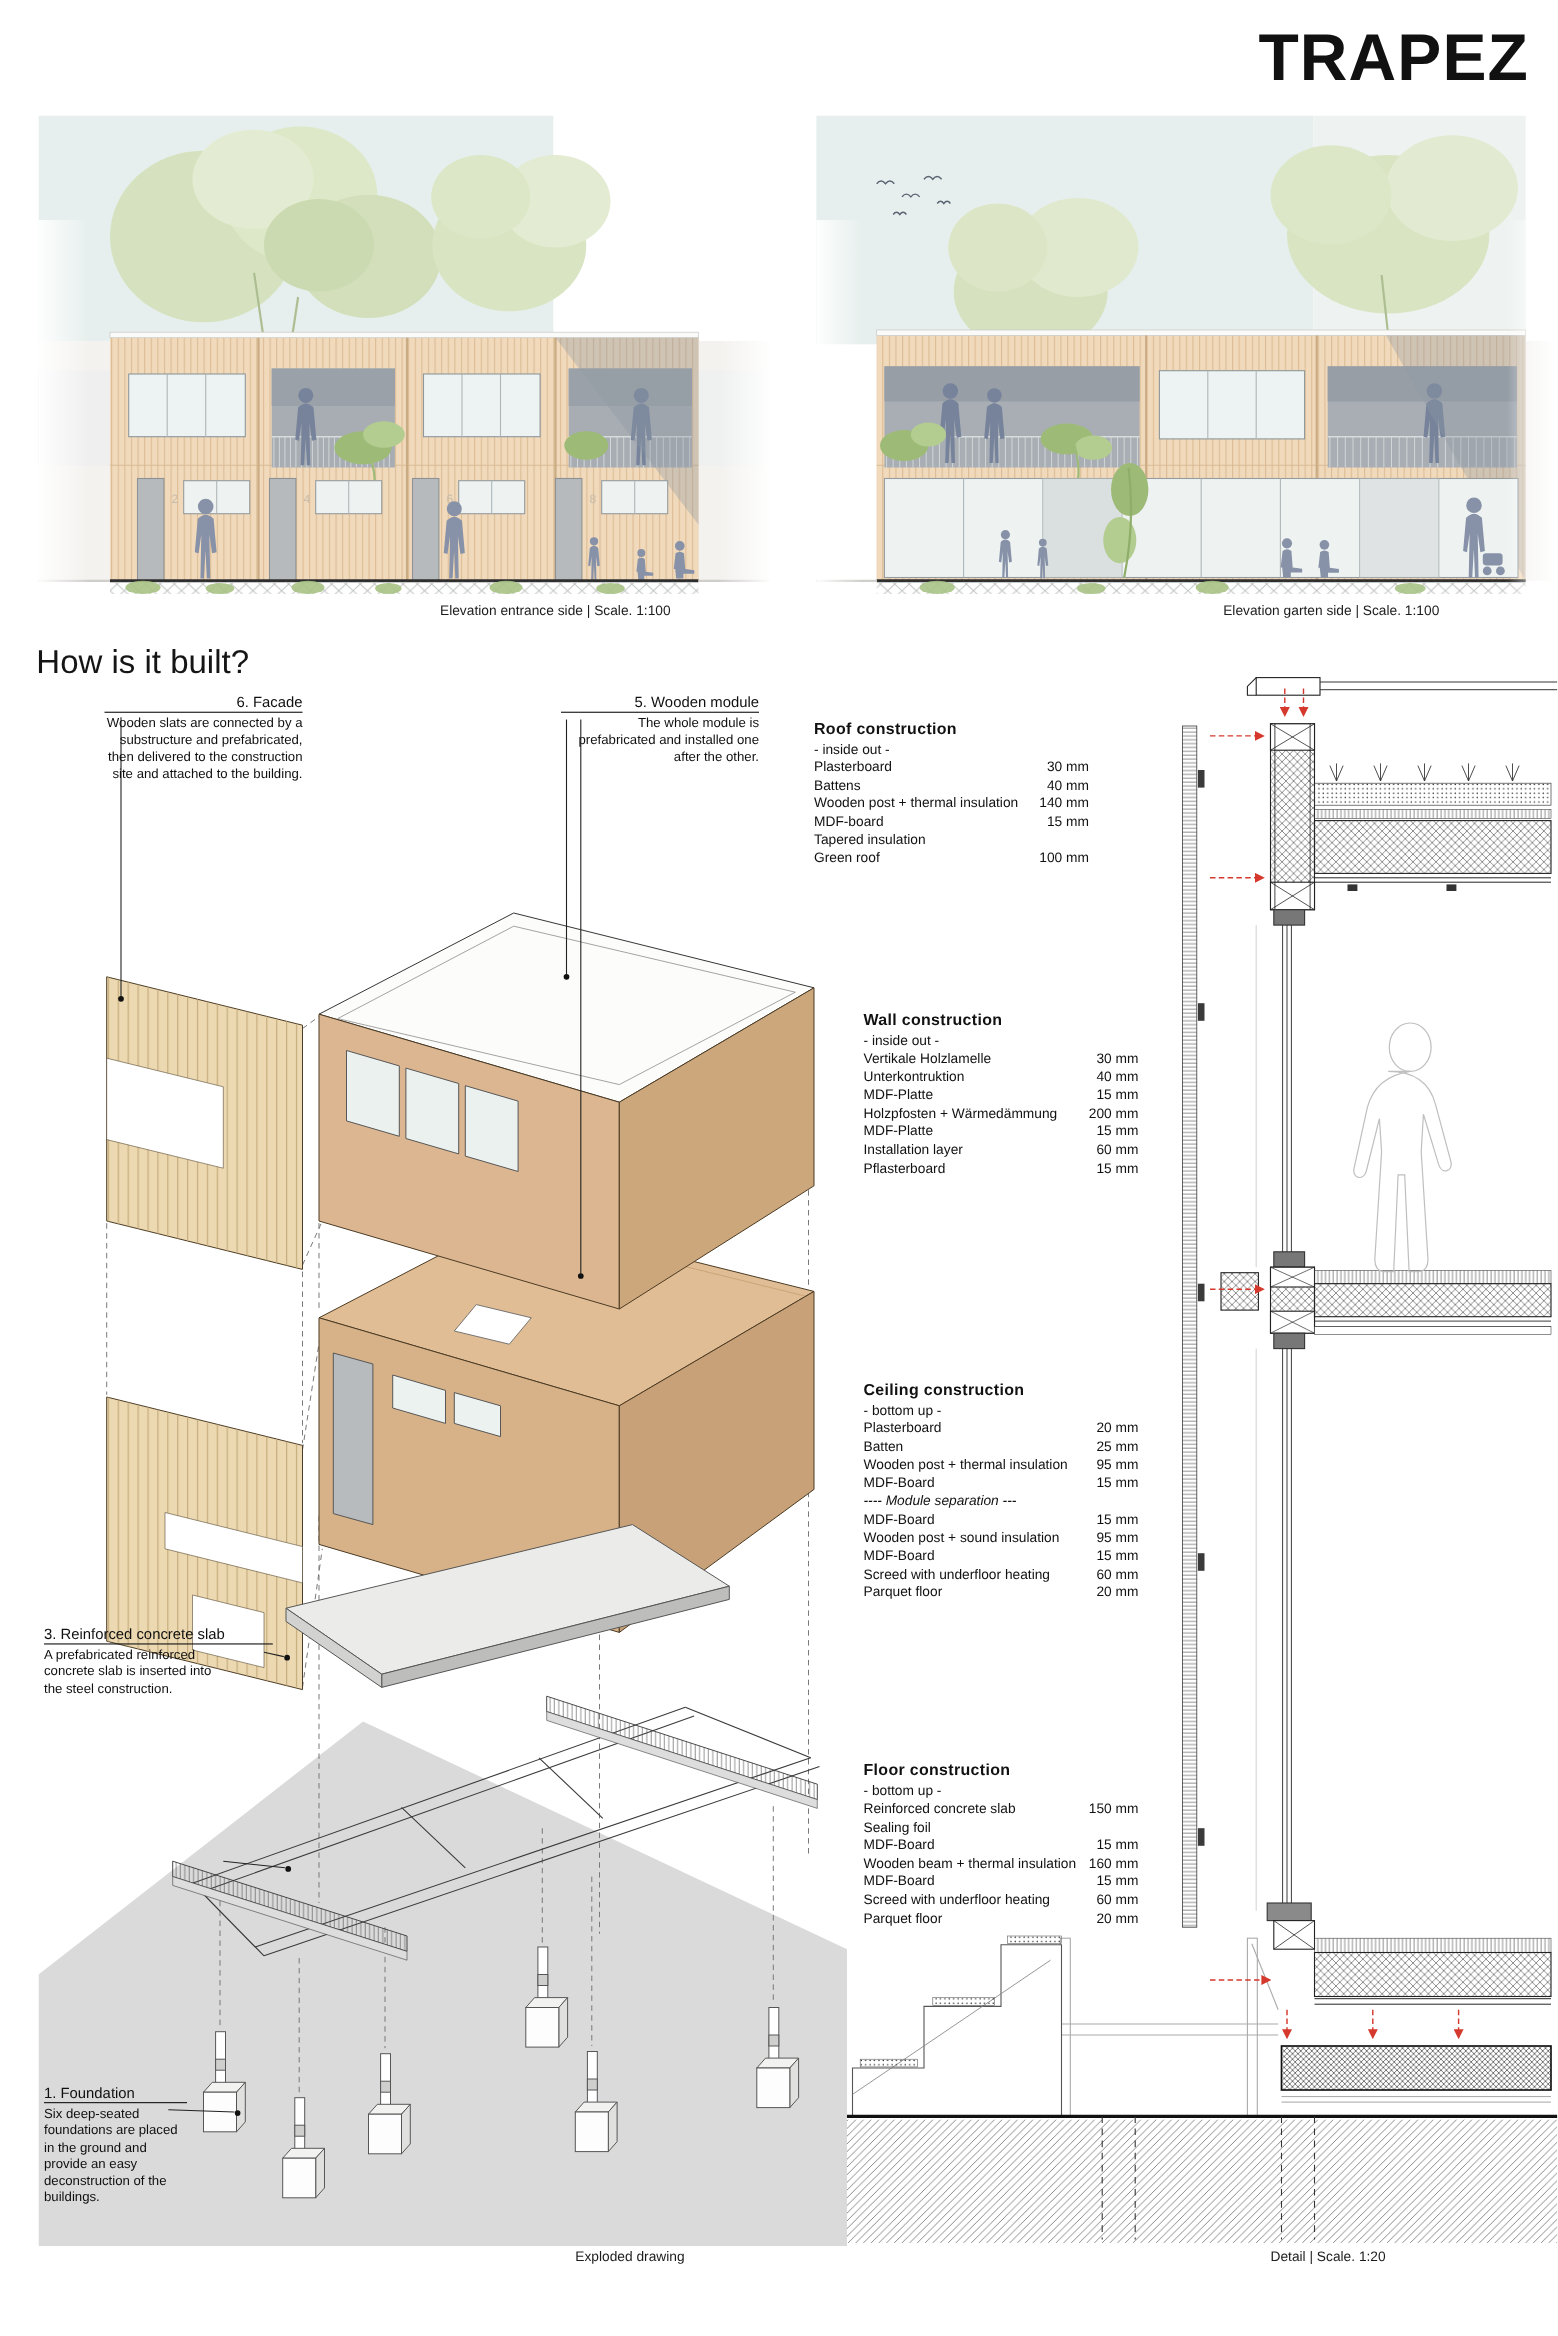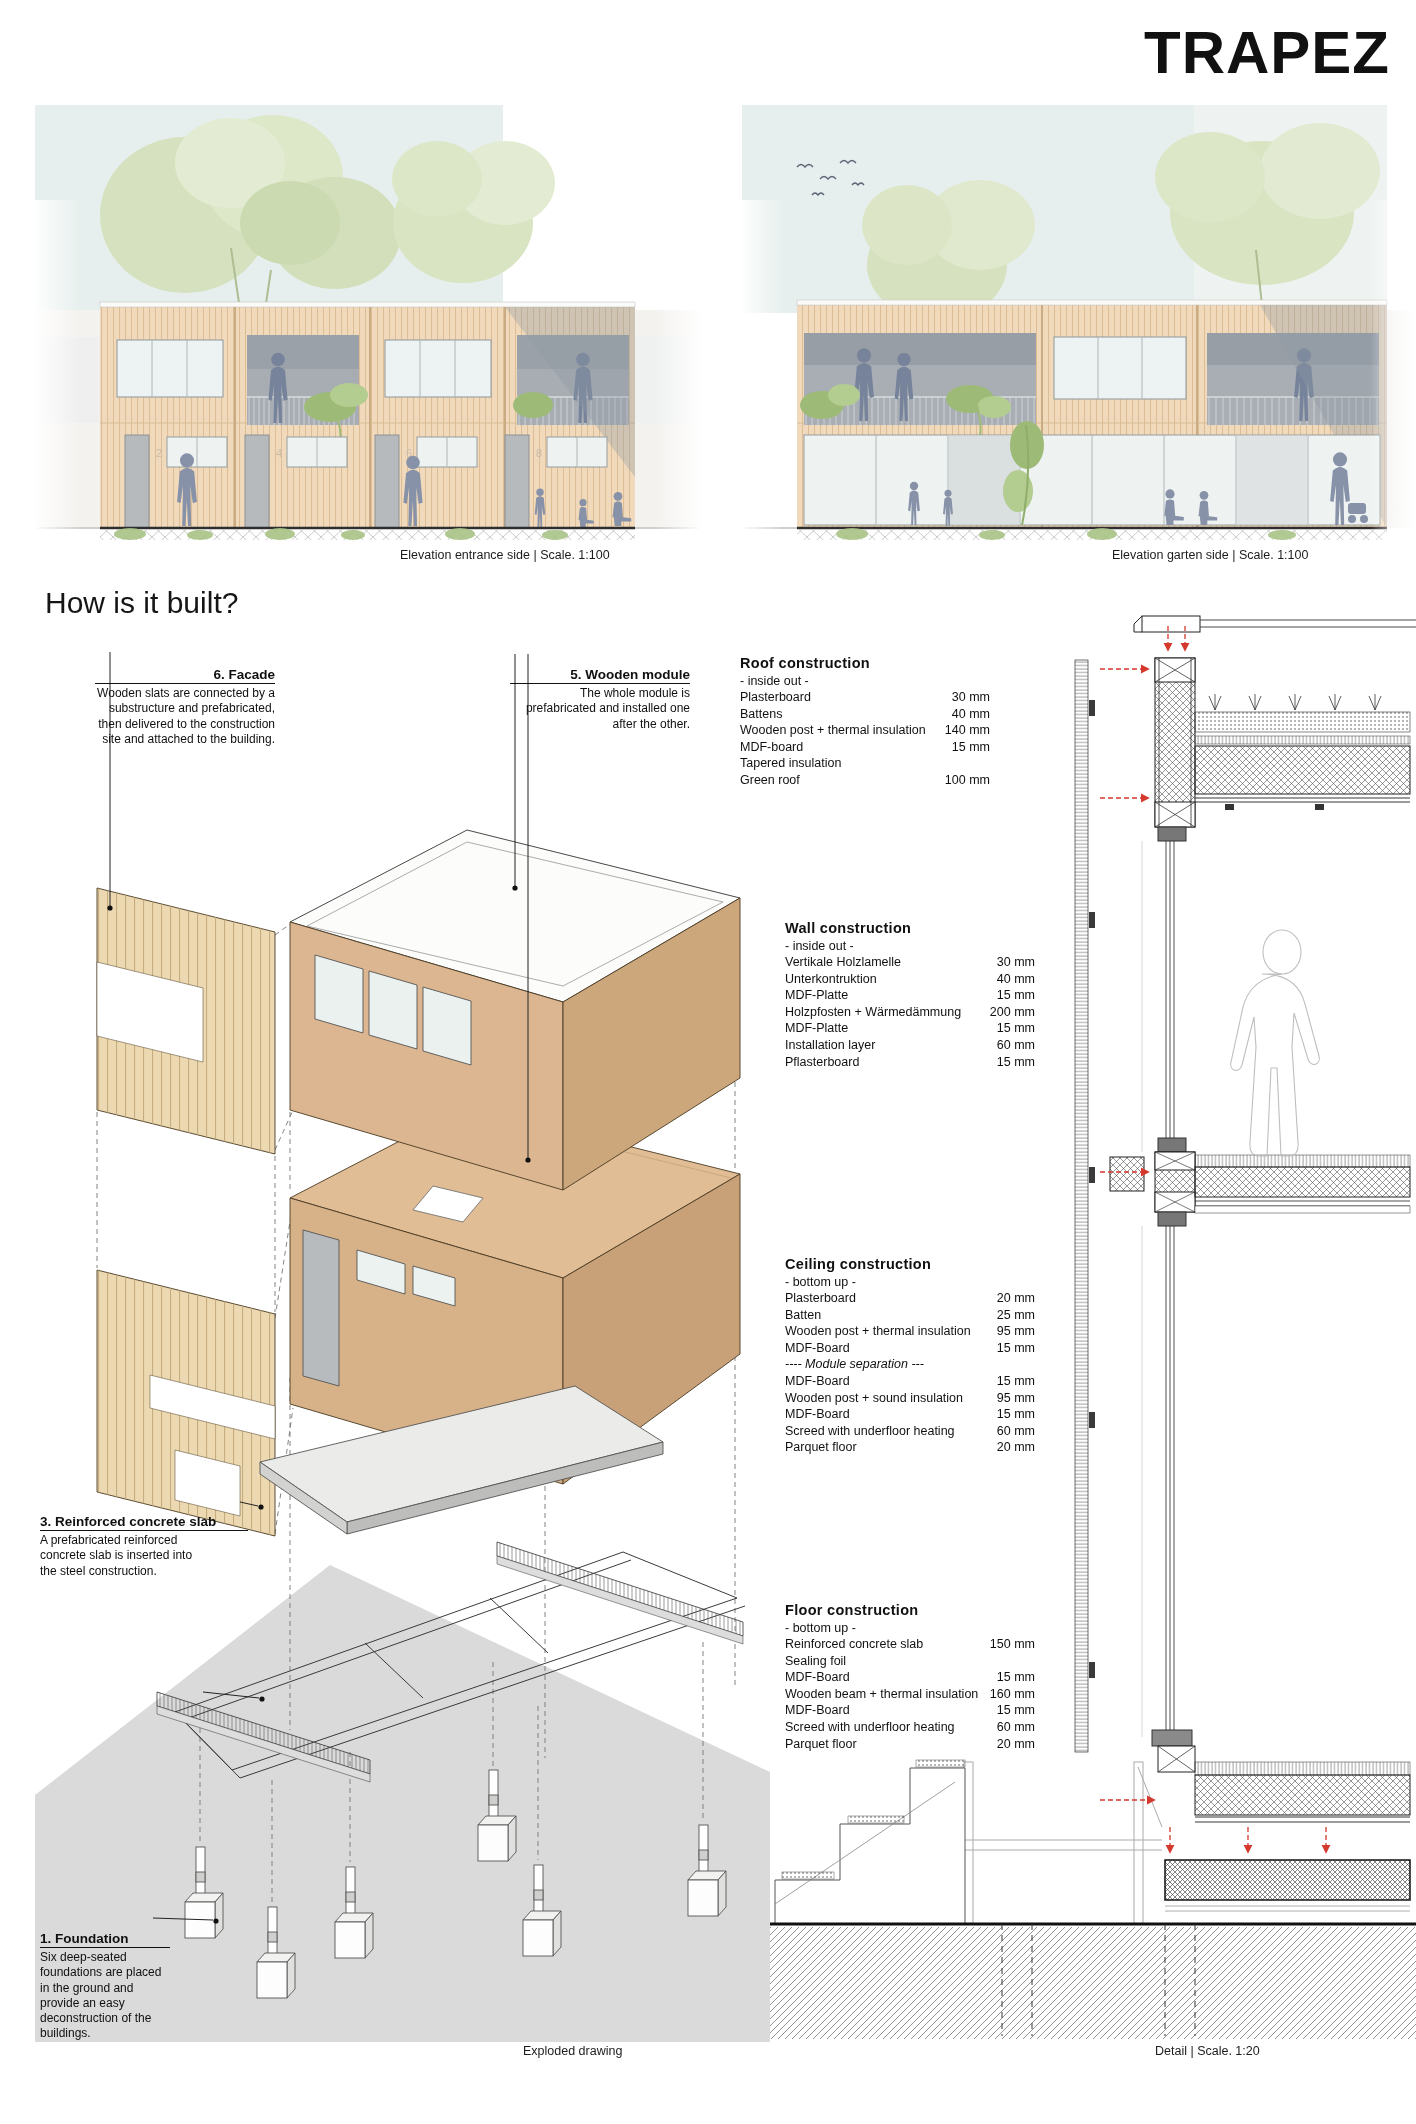--- a/index.html
+++ b/index.html
@@ -2,23 +2,23 @@
 <html><head>
 <meta charset="utf-8">
 <style>
   html,body{margin:0;padding:0;background:#fff;}
   #board{position:relative;width:1416px;height:2117px;background:#fff;overflow:hidden;
          font-family:"Liberation Sans","DejaVu Sans",sans-serif;color:#111;}
   .abs{position:absolute;}
   #title{top:20px;left:790px;width:600px;text-align:right;font-size:60px;line-height:66px;
          font-weight:700;letter-spacing:1px;color:#111;}
   .cap{font-size:12.5px;color:#1c1c1c;text-align:left;}
-  #how{top:586px;left:45px;font-size:30px;font-weight:400;color:#151515;}
+  #how{top:586px;left:33px;font-size:30px;font-weight:400;color:#151515;}
   .anno{font-size:12px;line-height:15.2px;color:#101010;}
-  .anno .ah{font-size:13.5px;font-weight:700;border-bottom:1.6px solid #111;padding-bottom:1px;margin-bottom:2px;margin-top:36px;}
+  .anno .ah{font-size:13.5px;font-weight:400;border-bottom:1.6px solid #111;padding-bottom:1px;margin-bottom:2px;}
   .anno.right{text-align:right;}
   .tbl{width:250px;}
   .tbl .tt{font-size:14.5px;font-weight:700;letter-spacing:.3px;margin-bottom:3px;}
   .tbl .ts{font-size:12.5px;margin-bottom:1px;}
   .trow{display:flex;justify-content:space-between;font-size:12.5px;line-height:16.6px;}
   .trow .tlabel{white-space:nowrap;}
   .trow.sep{font-style:italic;}
   svg{display:block;}
 </style>
 </head>

